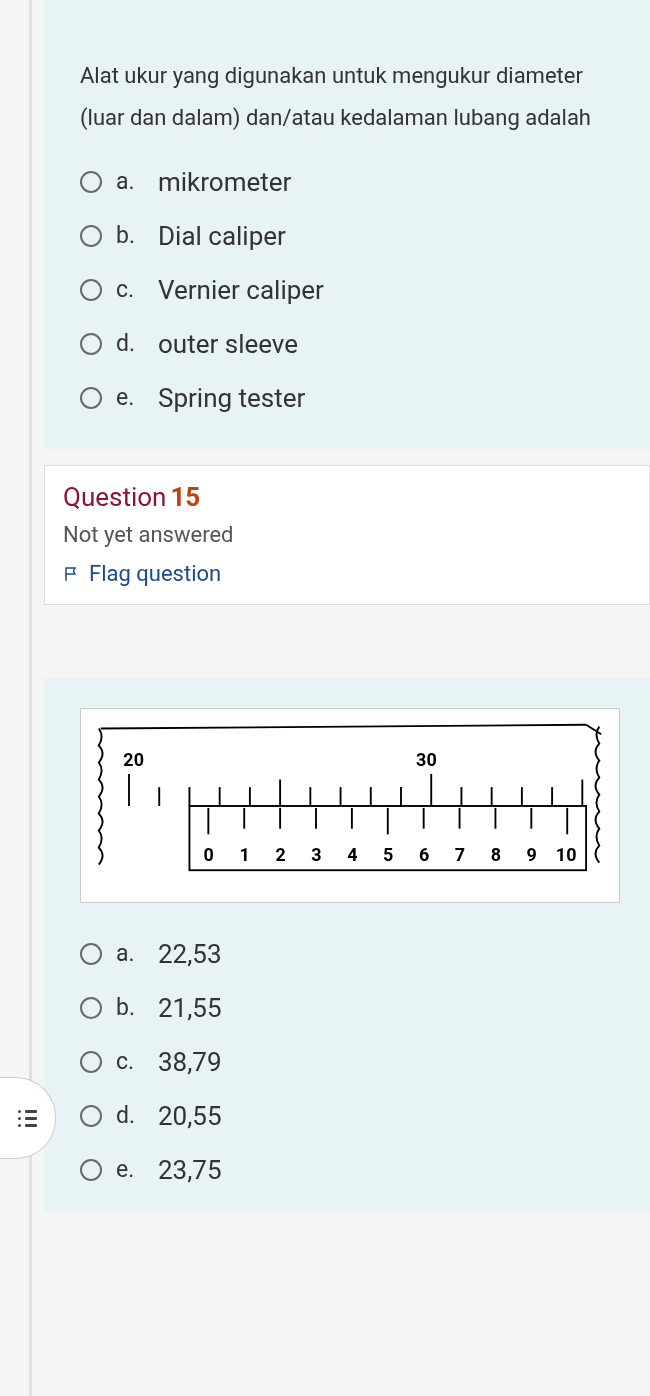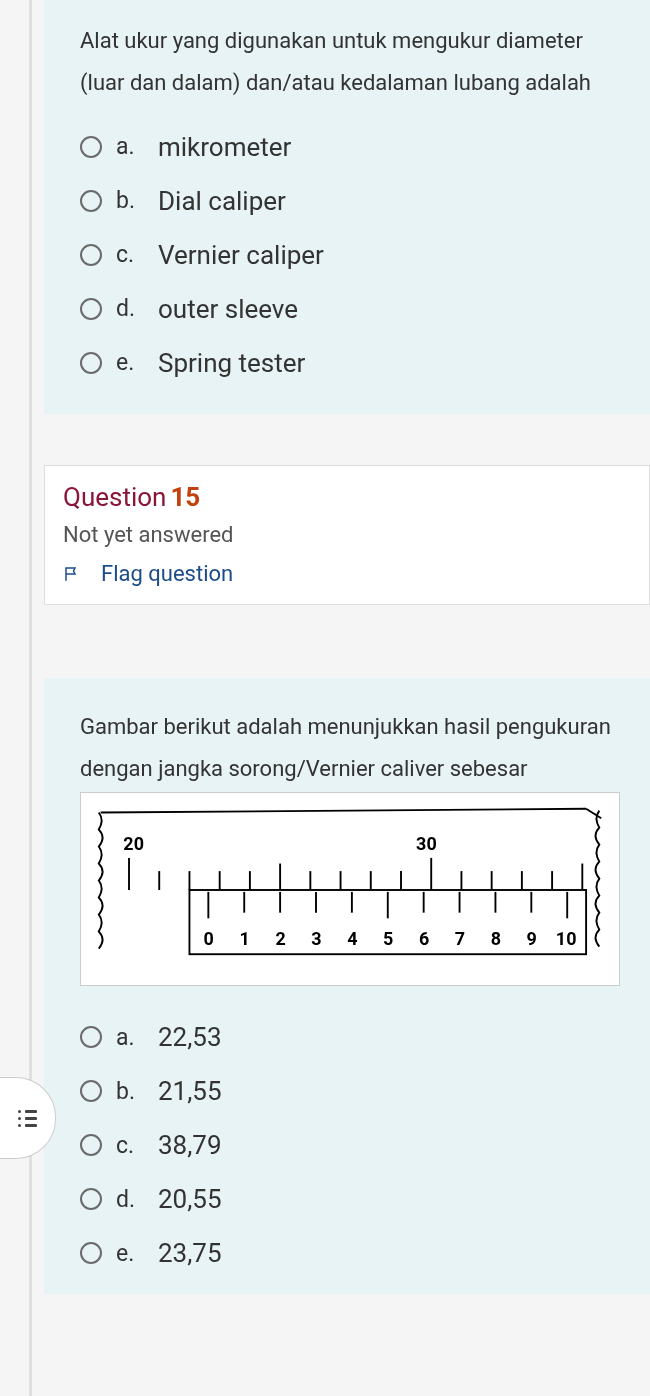--- a/index.html
+++ b/index.html
@@ -24,20 +24,21 @@
   left: 44px;
   top: 0;
   right: 0;
   background: #e7f3f5;
   padding: 20px 28px 36px 36px;
 }
 .question-text {
   font-size: 22px;
   line-height: 1.9;
   color: #333;
+  margin-top: 35px;
 }
 .options {
   margin-top: 28px;
 }
 .option-row {
   display: flex;
   align-items: center;
   gap: 14px;
   margin-bottom: 24px;
 }
@@ -78,21 +79,21 @@
   color: #c2410c;
 }
 .status-text {
   font-size: 22px;
   color: #555;
   margin-top: 10px;
 }
 .flag-row {
   display: flex;
   align-items: center;
-  gap: 20px;
+  gap: 8px;
   margin-top: 14px;
   color: #1d4c8a;
   font-size: 22px;
   cursor: pointer;
 }
 .flag-icon {
   width: 18px;
   height: 18px;
 }
 .question-block-bottom {
@@ -176,21 +177,20 @@
   <div class="status-text">Not yet answered</div>
   <div class="flag-row">
     <svg class="flag-icon" viewBox="0 0 24 24" fill="none" stroke="#1d4c8a" stroke-width="2">
       <path d="M4 21V4h12l-2 4 2 4H4"></path>
     </svg>
     <span>Flag question</span>
   </div>
 </div>
 
 <div class="question-block-bottom">
-  <div class="question-text">Gambar berikut adalah menunjukkan hasil pengukuran dengan jangka sorong/Vernier caliver sebesar</div>
 
   <div class="vernier-box">
     <svg class="vernier-svg" viewBox="0 0 540 170">
 
       <path d="M4 8 q6 8 0 18 q8 8 0 18 q6 8 0 18 q8 8 0 18 q6 8 0 18 q8 8 0 18 q6 8 0 18 q8 8 0 18" fill="none" stroke="#000" stroke-width="2"></path>
       <path d="M534 6 q-6 8 0 18 q-8 8 0 18 q-6 8 0 18 q-8 8 0 18 q-6 8 0 18 q-8 8 0 18 q-6 8 0 18 q-8 8 0 18" fill="none" stroke="#000" stroke-width="2"></path>
       <line x1="6" y1="8" x2="520" y2="4" stroke="#000" stroke-width="2"></line>
       <line x1="520" y1="4" x2="536" y2="14" stroke="#000" stroke-width="2"></line>
 
       <text x="30" y="48" font-size="19" font-weight="bold" fill="#000">20</text>

